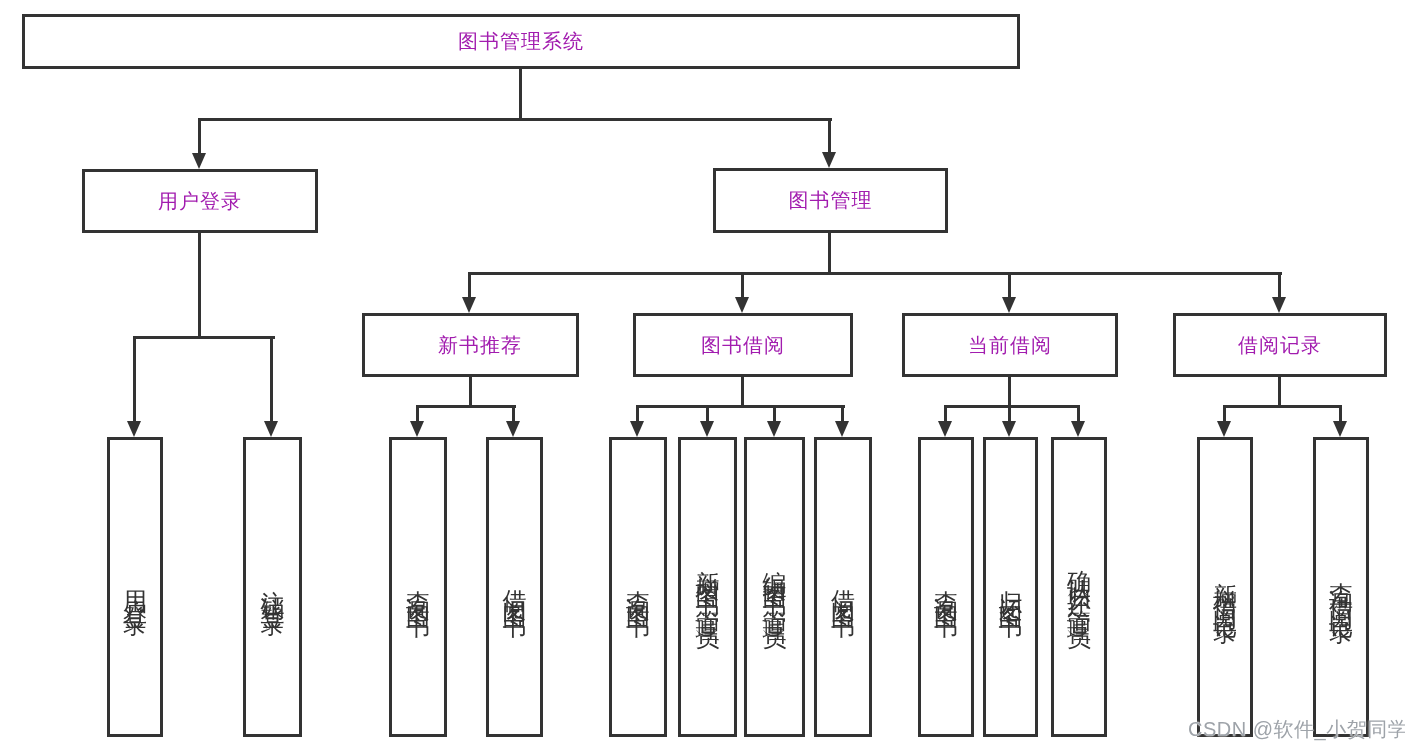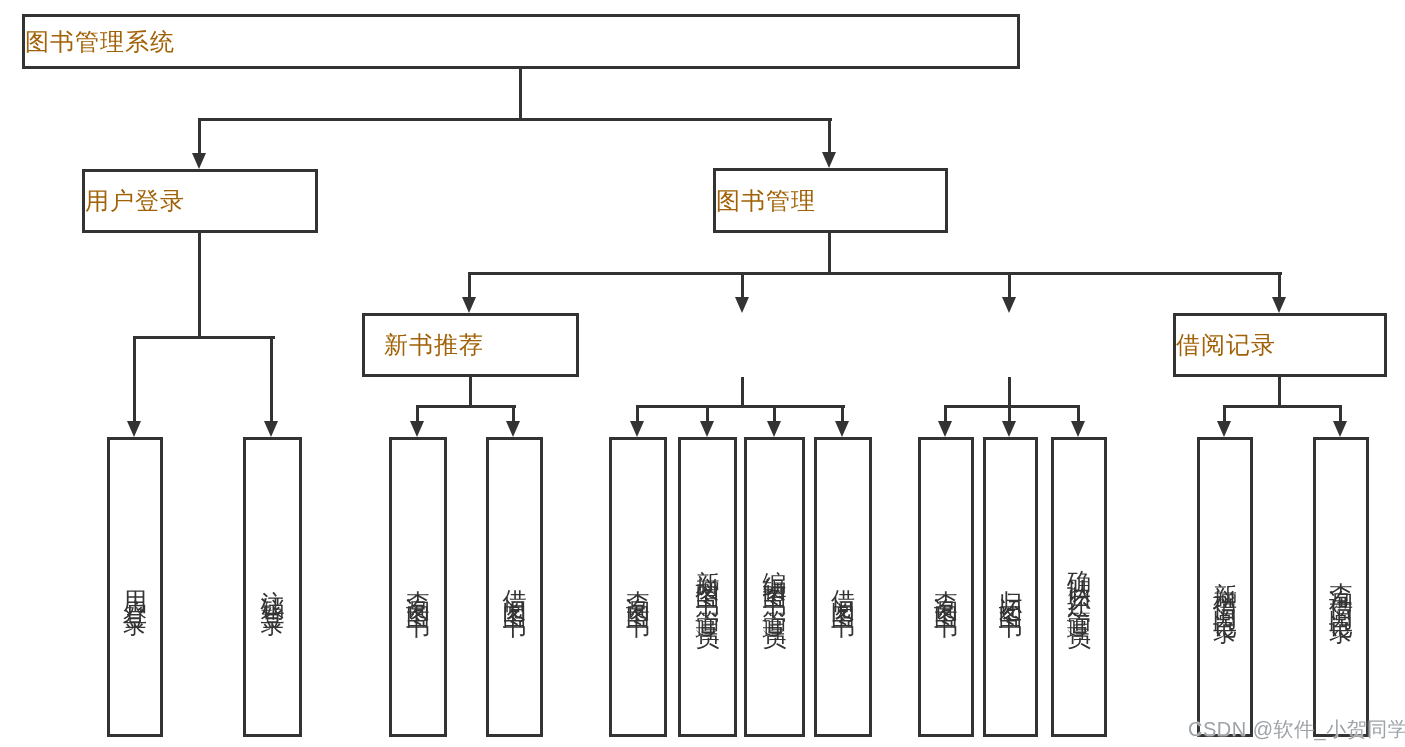--- a/index.html
+++ b/index.html
@@ -10,22 +10,22 @@
     font-family:"Liberation Sans","DejaVu Sans",sans-serif;
     color:#333333;
     overflow:hidden;
   }
   
   .hbox{
     position:absolute;
     box-sizing:border-box;
     border:3px solid #333333;
     background:#ffffff;
-    display:flex;align-items:center;justify-content:flex-start;
-    font-size:24px;letter-spacing:1px;color:#a16207;
+    display:flex;align-items:center;justify-content:center;
+    font-size:20px;letter-spacing:1px;color:#a21caf;
     white-space:nowrap;
   }
   .vbox{
     position:absolute;
     box-sizing:border-box;
     border:3px solid #333333;
     background:#ffffff;
     display:flex;align-items:center;justify-content:center;
     font-size:24px;color:#333333;
     writing-mode:vertical-rl;
@@ -67,21 +67,27 @@
   </div>
 
   <div class="hbox" style="left:713px;top:168px;width:235px;height:65px;font-family:Liberation Serif, serif;">
     <span>图书管理</span>
   </div>
 
   <div class="hbox" style="left:362px;top:313px;width:217px;height:64px;padding-left:19px;">
     <span>新书推荐</span>
   </div>
 
+  <div class="hbox" style="left:633px;top:313px;width:220px;height:64px;">
+    <span>图书借阅</span>
+  </div>
 
+  <div class="hbox" style="left:902px;top:313px;width:216px;height:64px;">
+    <span>当前借阅</span>
+  </div>
 
   <div class="hbox" style="left:1173px;top:313px;width:214px;height:64px;">
     <span>借阅记录</span>
   </div>
 
   <div class="vbox" style="left:107px;top:437px;width:56px;height:300px;">
     <span>用户登录</span>
   </div>
   <div class="vbox" style="left:243px;top:437px;width:59px;height:300px;">
     <span>注销登录</span>

